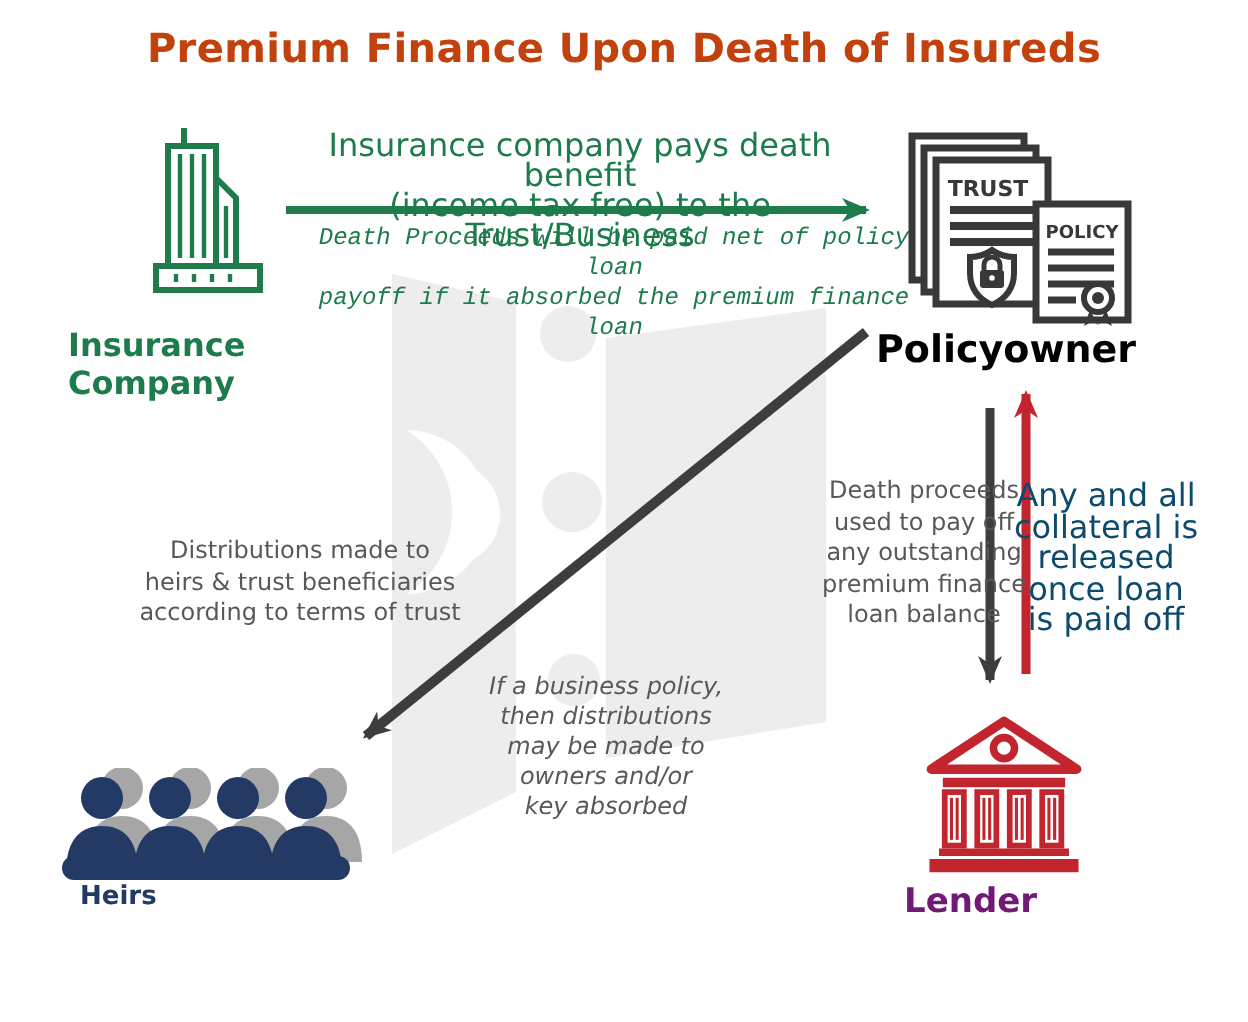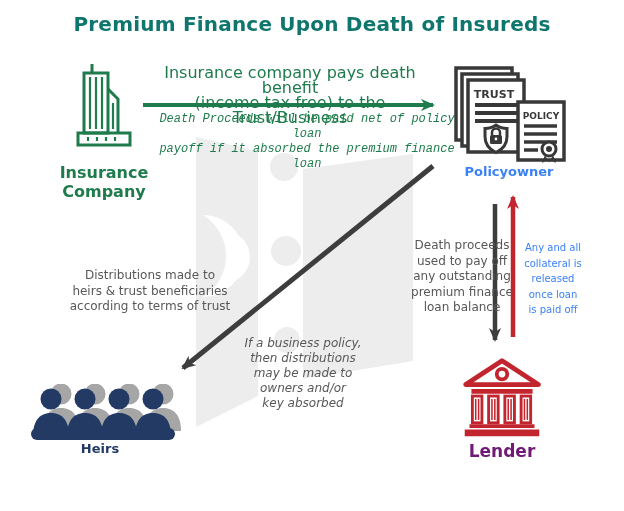--- a/index.html
+++ b/index.html
@@ -4,38 +4,38 @@
 <style>
   html,body { margin:0; padding:0; background:#ffffff; }
   .canvas {
     position:relative; width:624px; height:511px; background:#ffffff;
     font-family:"DejaVu Sans", sans-serif; overflow:hidden;
   }
   .abs { position:absolute; }
   .pre { white-space:pre-line; }
   .page-title {
     top:12px; left:0; width:624px; text-align:center;
-    font-size:20px; font-weight:bold; color:#0f766e; letter-spacing:0.2px;
+    font-size:20px; font-weight:bold; color:#c2410c; letter-spacing:0.2px;
   }
   
   .layer { position:absolute; top:0; left:0; width:624px; height:511px; }
   .wm { z-index:0; }
   .arrows { z-index:1; }
   .txt { z-index:2; text-align:center; }
   .icon-box { z-index:2; }
   
   .green-flow  { color:#1E7B4B; font-size:16px; line-height:15px; }
   .green-note  { color:#1E7B4B; font-size:12px; line-height:15px; font-style:italic; font-weight:500; }
   .gray-flow   { color:#58585A; font-size:12px; line-height:15.5px; }
   .gray-note   { color:#58585A; font-size:12px; line-height:15px; font-style:italic; }
-  .red-flow    { color:#3b82f6; font-size:10px; line-height:15.5px;text-align:center; }
+  .red-flow    { color:#0c4a6e; font-size:16px; line-height:15.5px;text-align:center; }
   
-  .node-label  { font-weight:bold; text-align:center; line-height:1.18; }
+  .node-label  { font-weight:bold; text-align:left; line-height:1.18; }
   .lbl-insurance { color:#1E7B4B; font-size:16px; }
-  .lbl-policyowner { color:#3b82f6; font-size:13px; }
+  .lbl-policyowner { color:#000000; font-size:19px; }
   .lbl-heirs { color:#223A64; font-size:13px; }
   .lbl-lender { color:#701a75; font-size:17px; }
   svg { display:block; }
 </style>
 </head>
 <body>
 
 <div class="canvas">
 
   <svg class="layer wm" viewBox="0 0 624 511">

